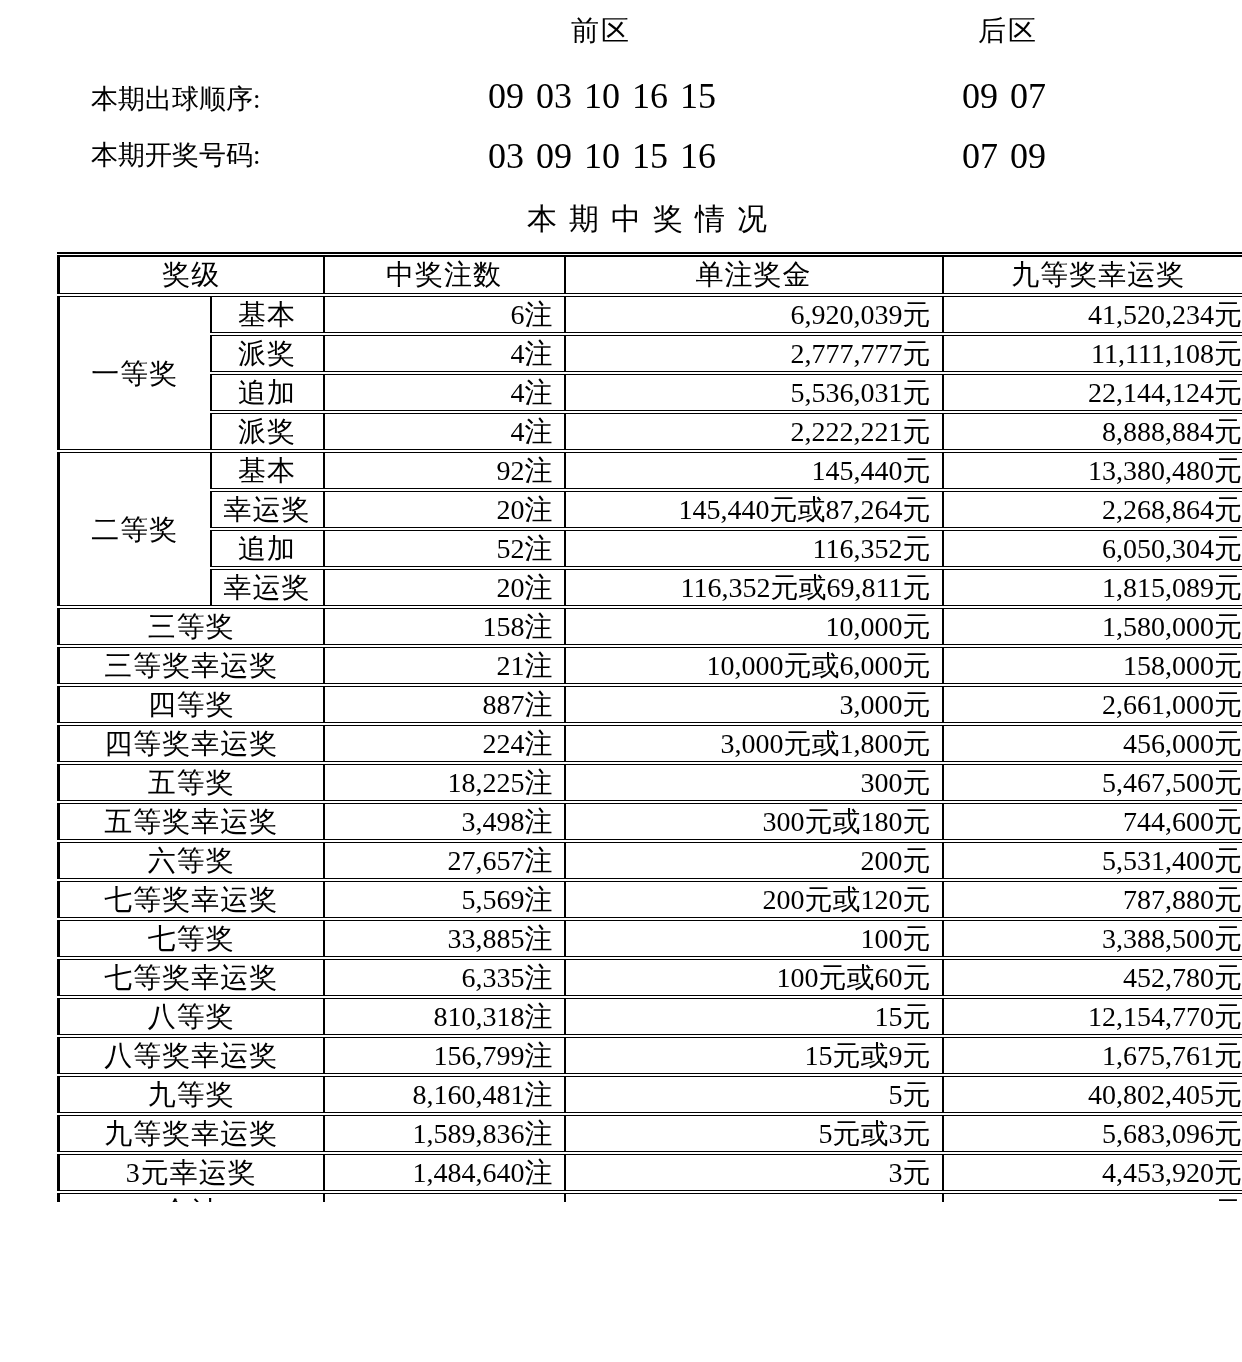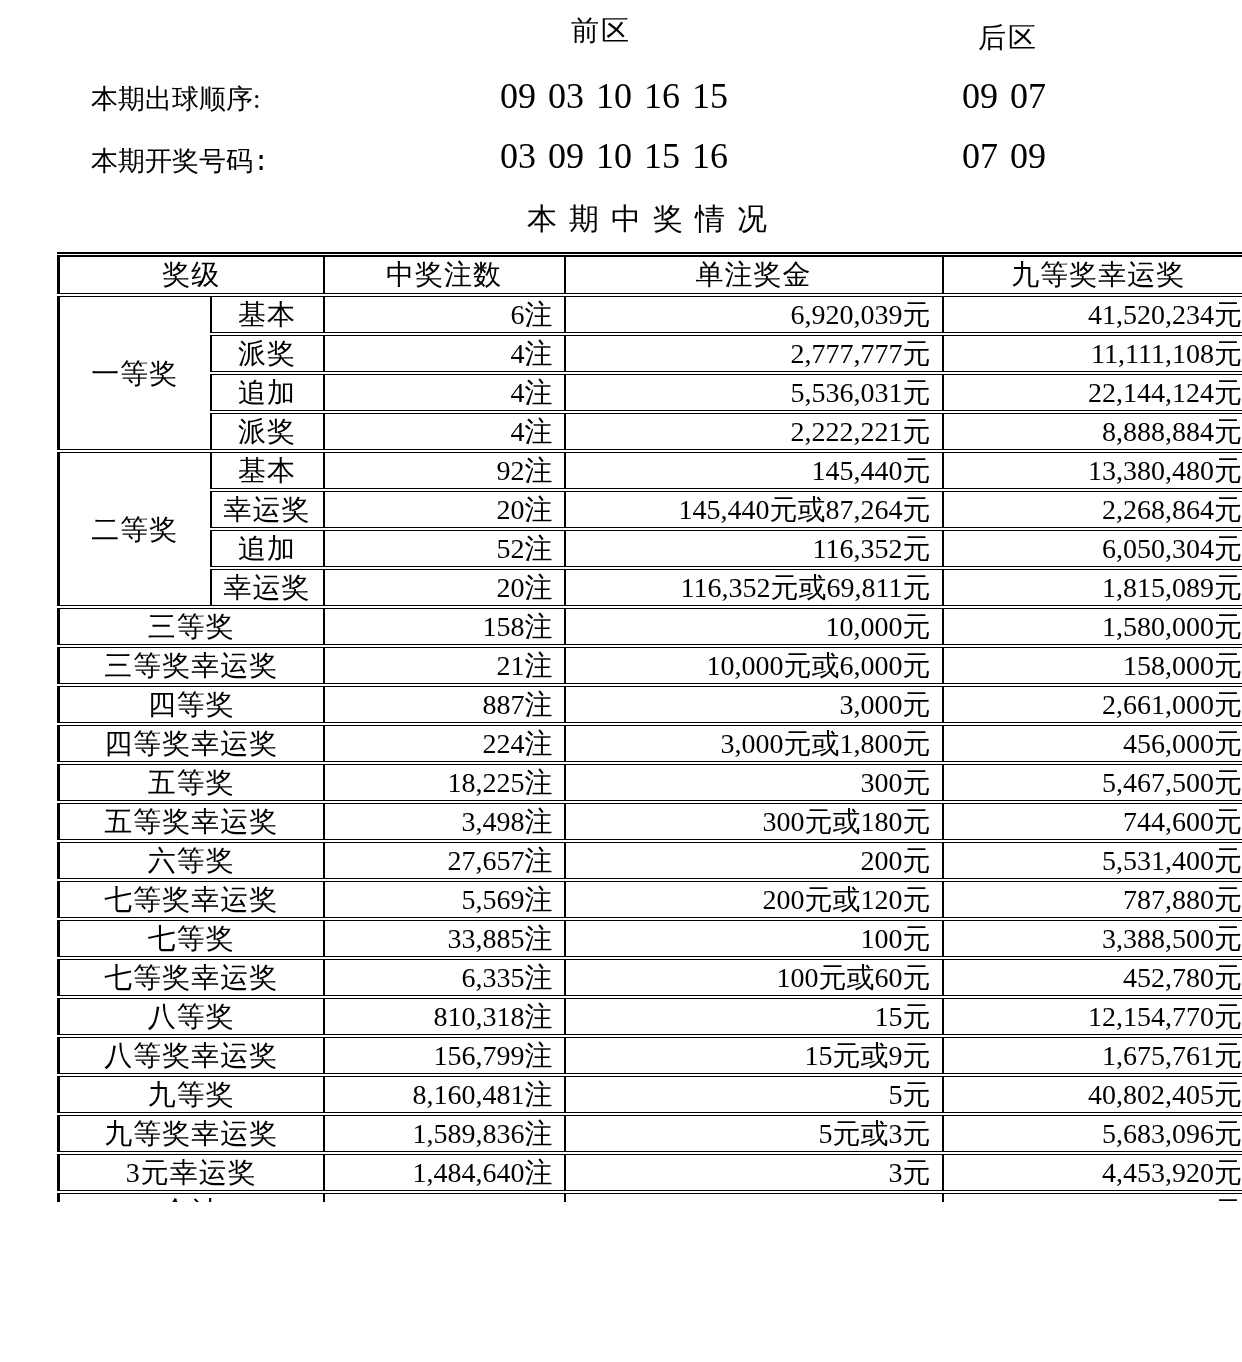--- a/index.html
+++ b/index.html
@@ -16,40 +16,40 @@
   
   .zone-label {
     position: absolute;
     top: 16px;
     font-size: 28px;
     line-height: 30px;
     text-align: center;
     letter-spacing: 2px;
   }
   .zone-label.front { left: 491px; width: 220px; }
-  .zone-label.back  { left: 948px; width: 120px; margin-top: 7px; }
+  .zone-label.back  { left: 948px; width: 120px; }
   .draw-label {
     position: absolute;
     left: 91px;
     font-size: 27px;
     line-height: 30px;
     letter-spacing: 0px;
   }
   .balls {
     position: absolute;
     font-size: 36px;
     line-height: 36px;
     word-spacing: 3px;
     white-space: pre;
   }
-  .balls.front { left: 488px; margin-left: 12px; }
+  .balls.front { left: 488px; }
   .balls.back  { left: 962px; text-align: right; }
   .row1 .draw-label { top: 84px; }
   .row1 .balls { top: 78px; }
-  .row2 .draw-label { top: 148px; font-family: Liberation Mono, monospace; }
+  .row2 .draw-label { top: 140px; }
   .row2 .balls { top: 138px; }
   .section-title {
     position: absolute;
     top: 203px;
     left: 55px;
     width: 1196px;
     text-align: center;
     font-size: 30px;
     line-height: 32px;
     letter-spacing: 12px;

